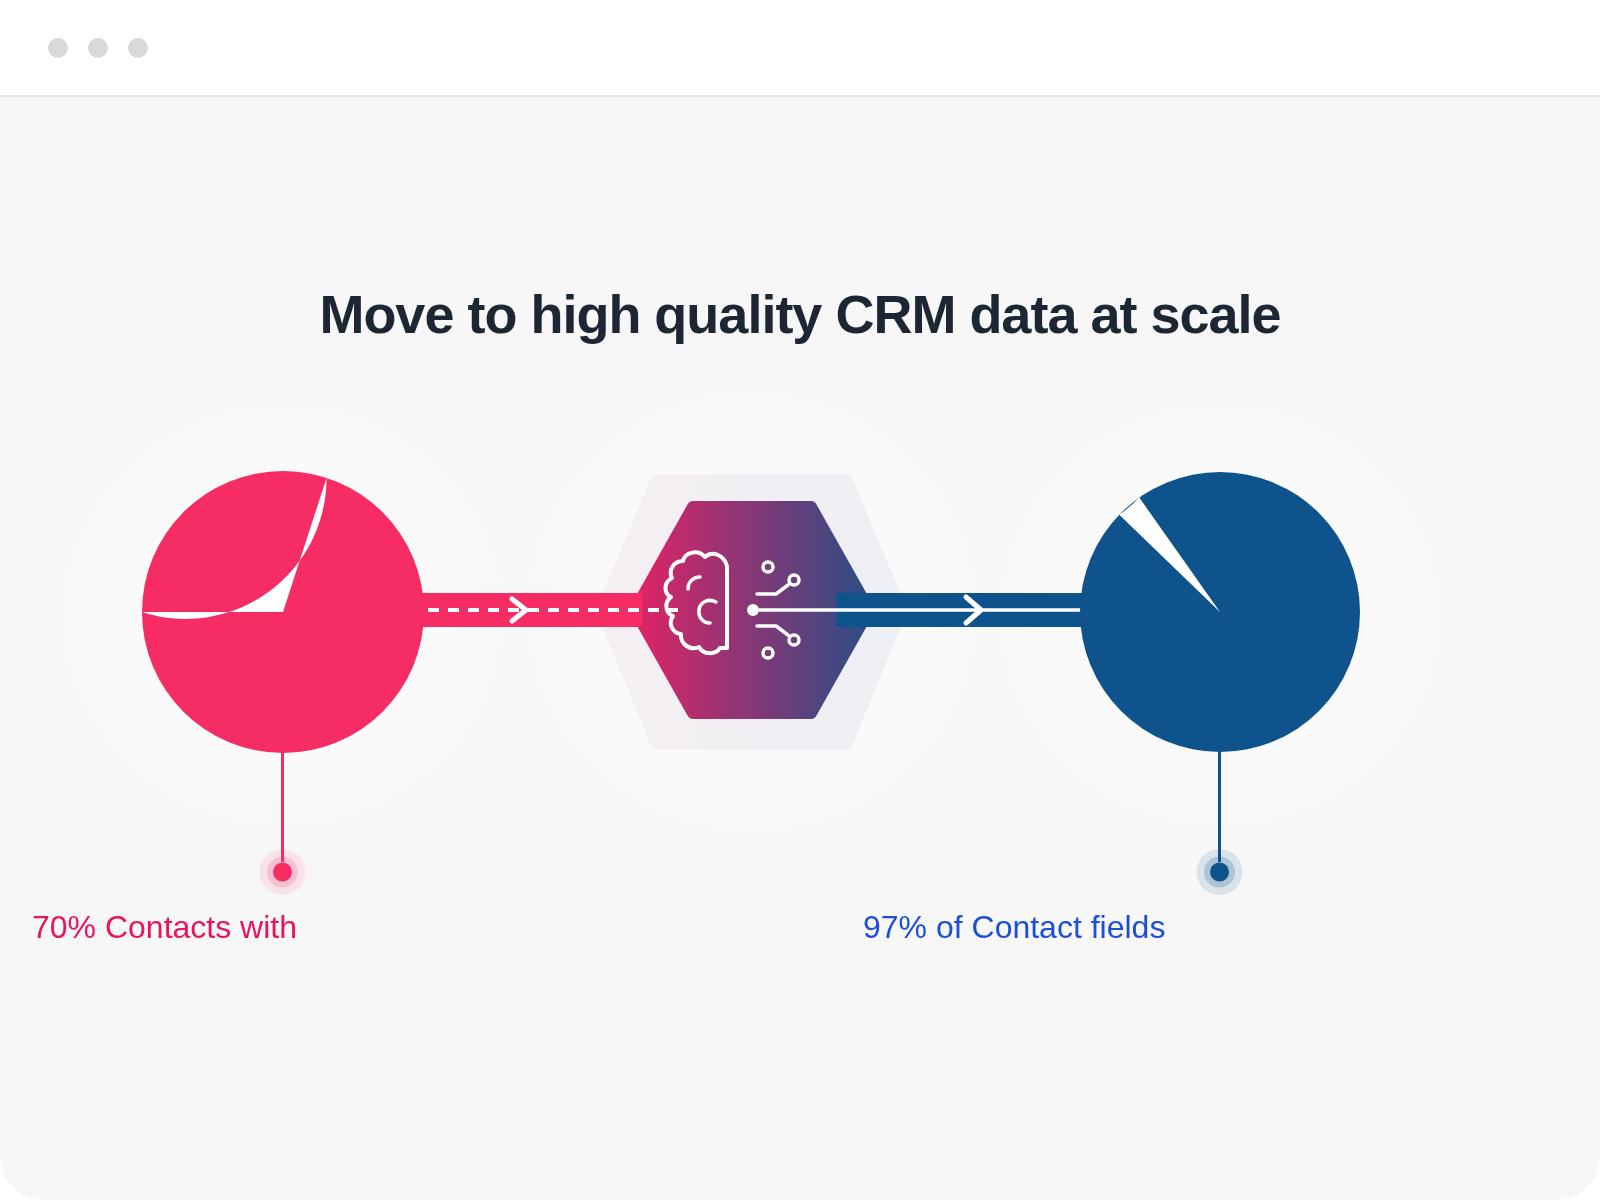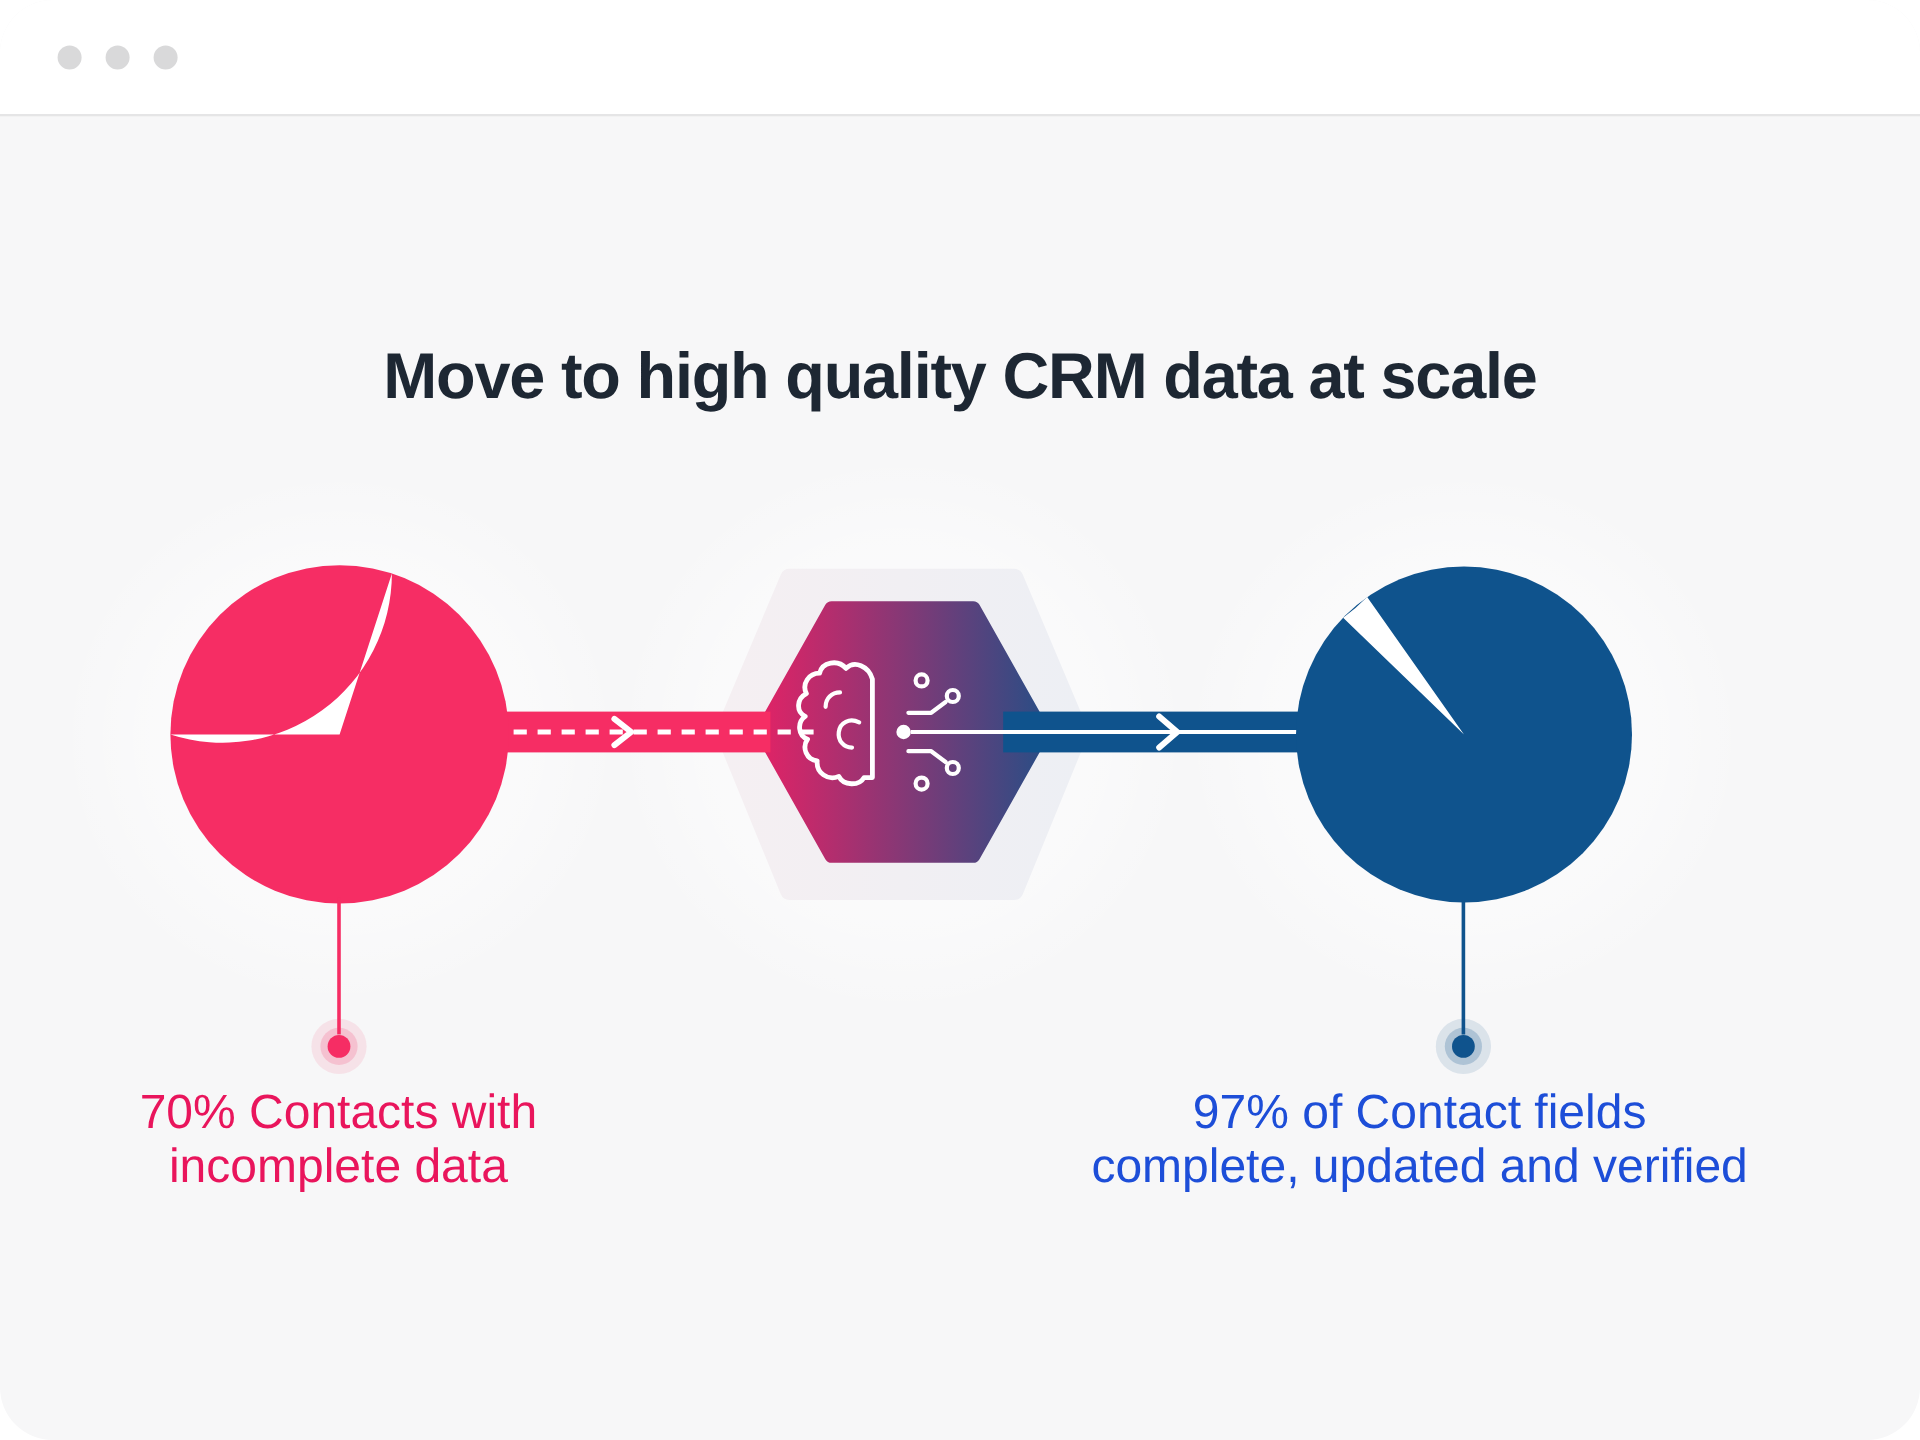--- a/index.html
+++ b/index.html
@@ -23,22 +23,21 @@
   .page-title{
     position:absolute;left:0;top:184px;width:1600px;
     text-align:center;
     font-size:54px;font-weight:bold;
     letter-spacing:-1px;
     color:#1d2733;
   }
   .diagram-svg{position:absolute;left:0;top:0;width:1600px;height:1101px;}
   .caption{
     position:absolute;
-    text-align:center;
-    font-size:40px;line-height:45px;font-weight:500;
+    font-size:32px;line-height:45px;font-weight:500;
   }
   .caption-left{left:32px;top:806px;width:500px;color:#e9155c;}
   .caption-right{left:863px;top:806px;width:640px;color:#17588e;}
 </style>
 </head>
 <body>
 
 <div class="window">
 
   <div class="titlebar">
@@ -128,22 +127,20 @@
       <g>
         <line id="rightStem" x1="1219.5" y1="750" x2="1219.5" y2="862" stroke-width="3" stroke="#0F538D"></line>
         <circle id="rightHalo2" cx="1219.5" cy="872" r="23" opacity="0.12" fill="#0F538D"></circle>
         <circle id="rightHalo1" cx="1219.5" cy="872" r="15.5" opacity="0.22" fill="#0F538D"></circle>
         <circle id="rightDot" cx="1219.5" cy="872" r="9.5" fill="#0F538D"></circle>
       </g>
     </svg>
 
     <div class="caption caption-left" style="color: rgb(233, 21, 92);">
       <div>70% Contacts with</div>
-      <div>incomplete data</div>
     </div>
 
     <div class="caption caption-right" style="color: #1d4ed8;">
       <div>97% of Contact fields</div>
-      <div>complete, updated and verified</div>
     </div>
 
   </div>
 </div>
 
 </body></html>

